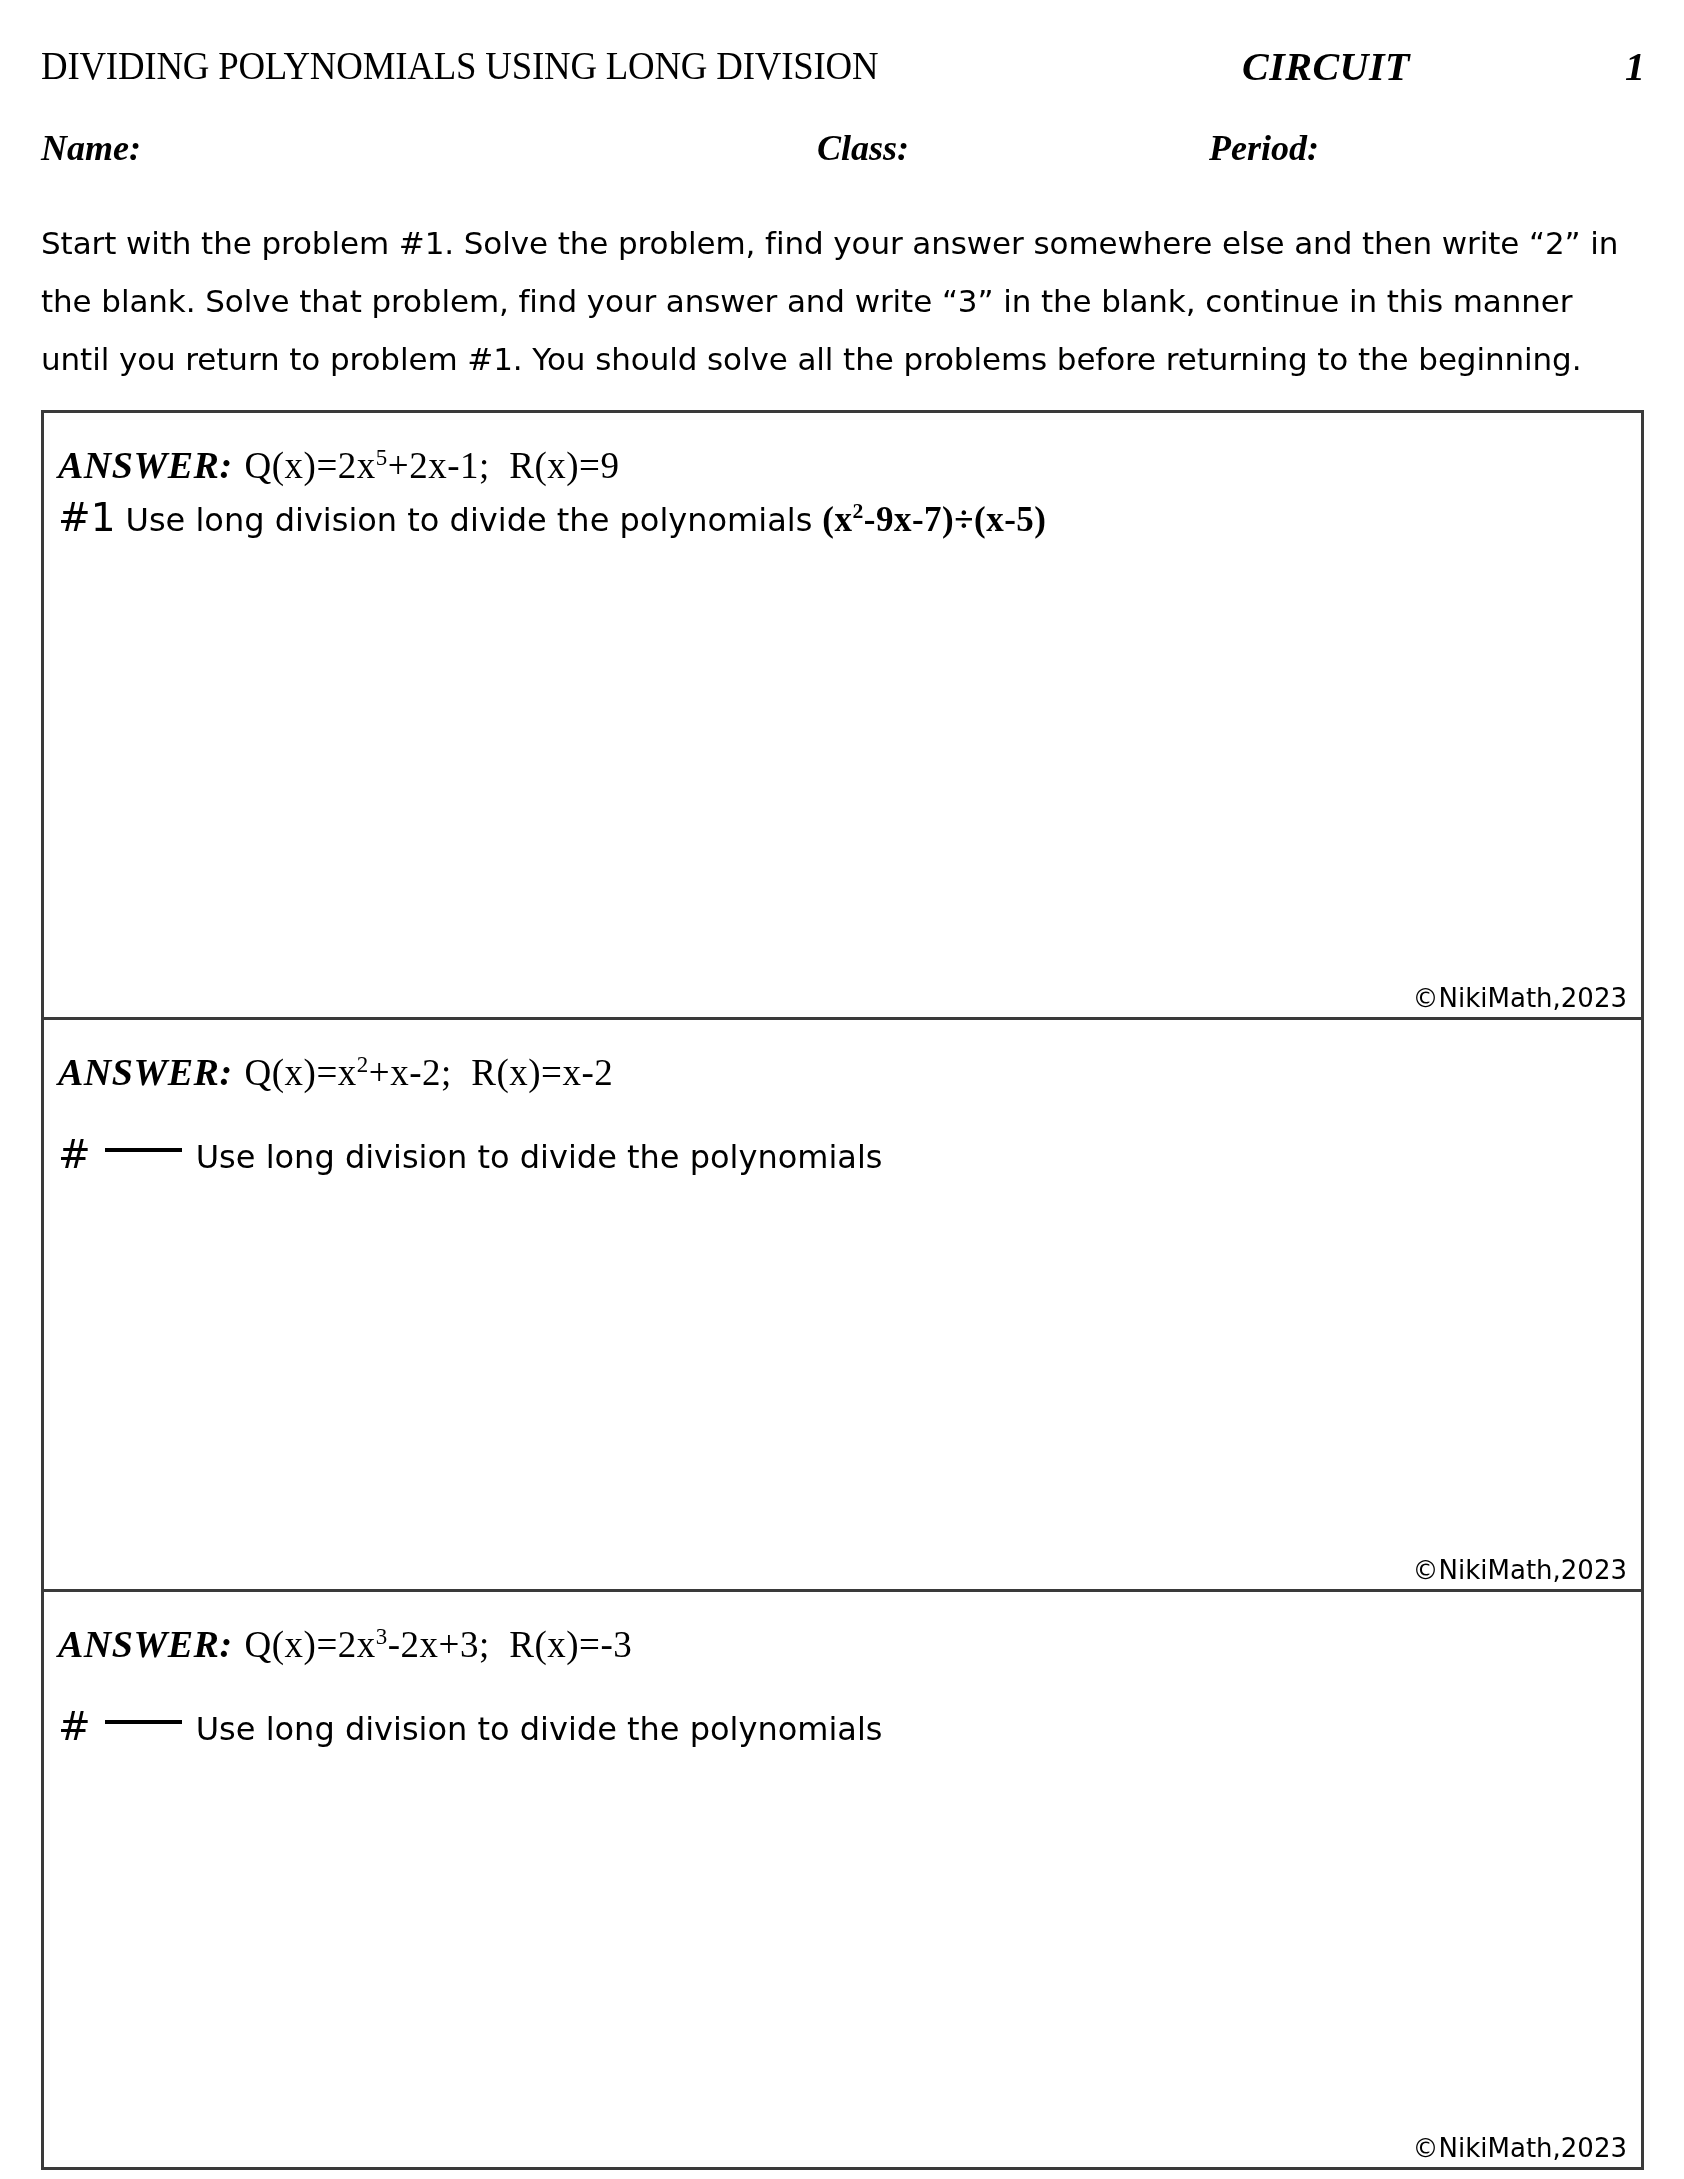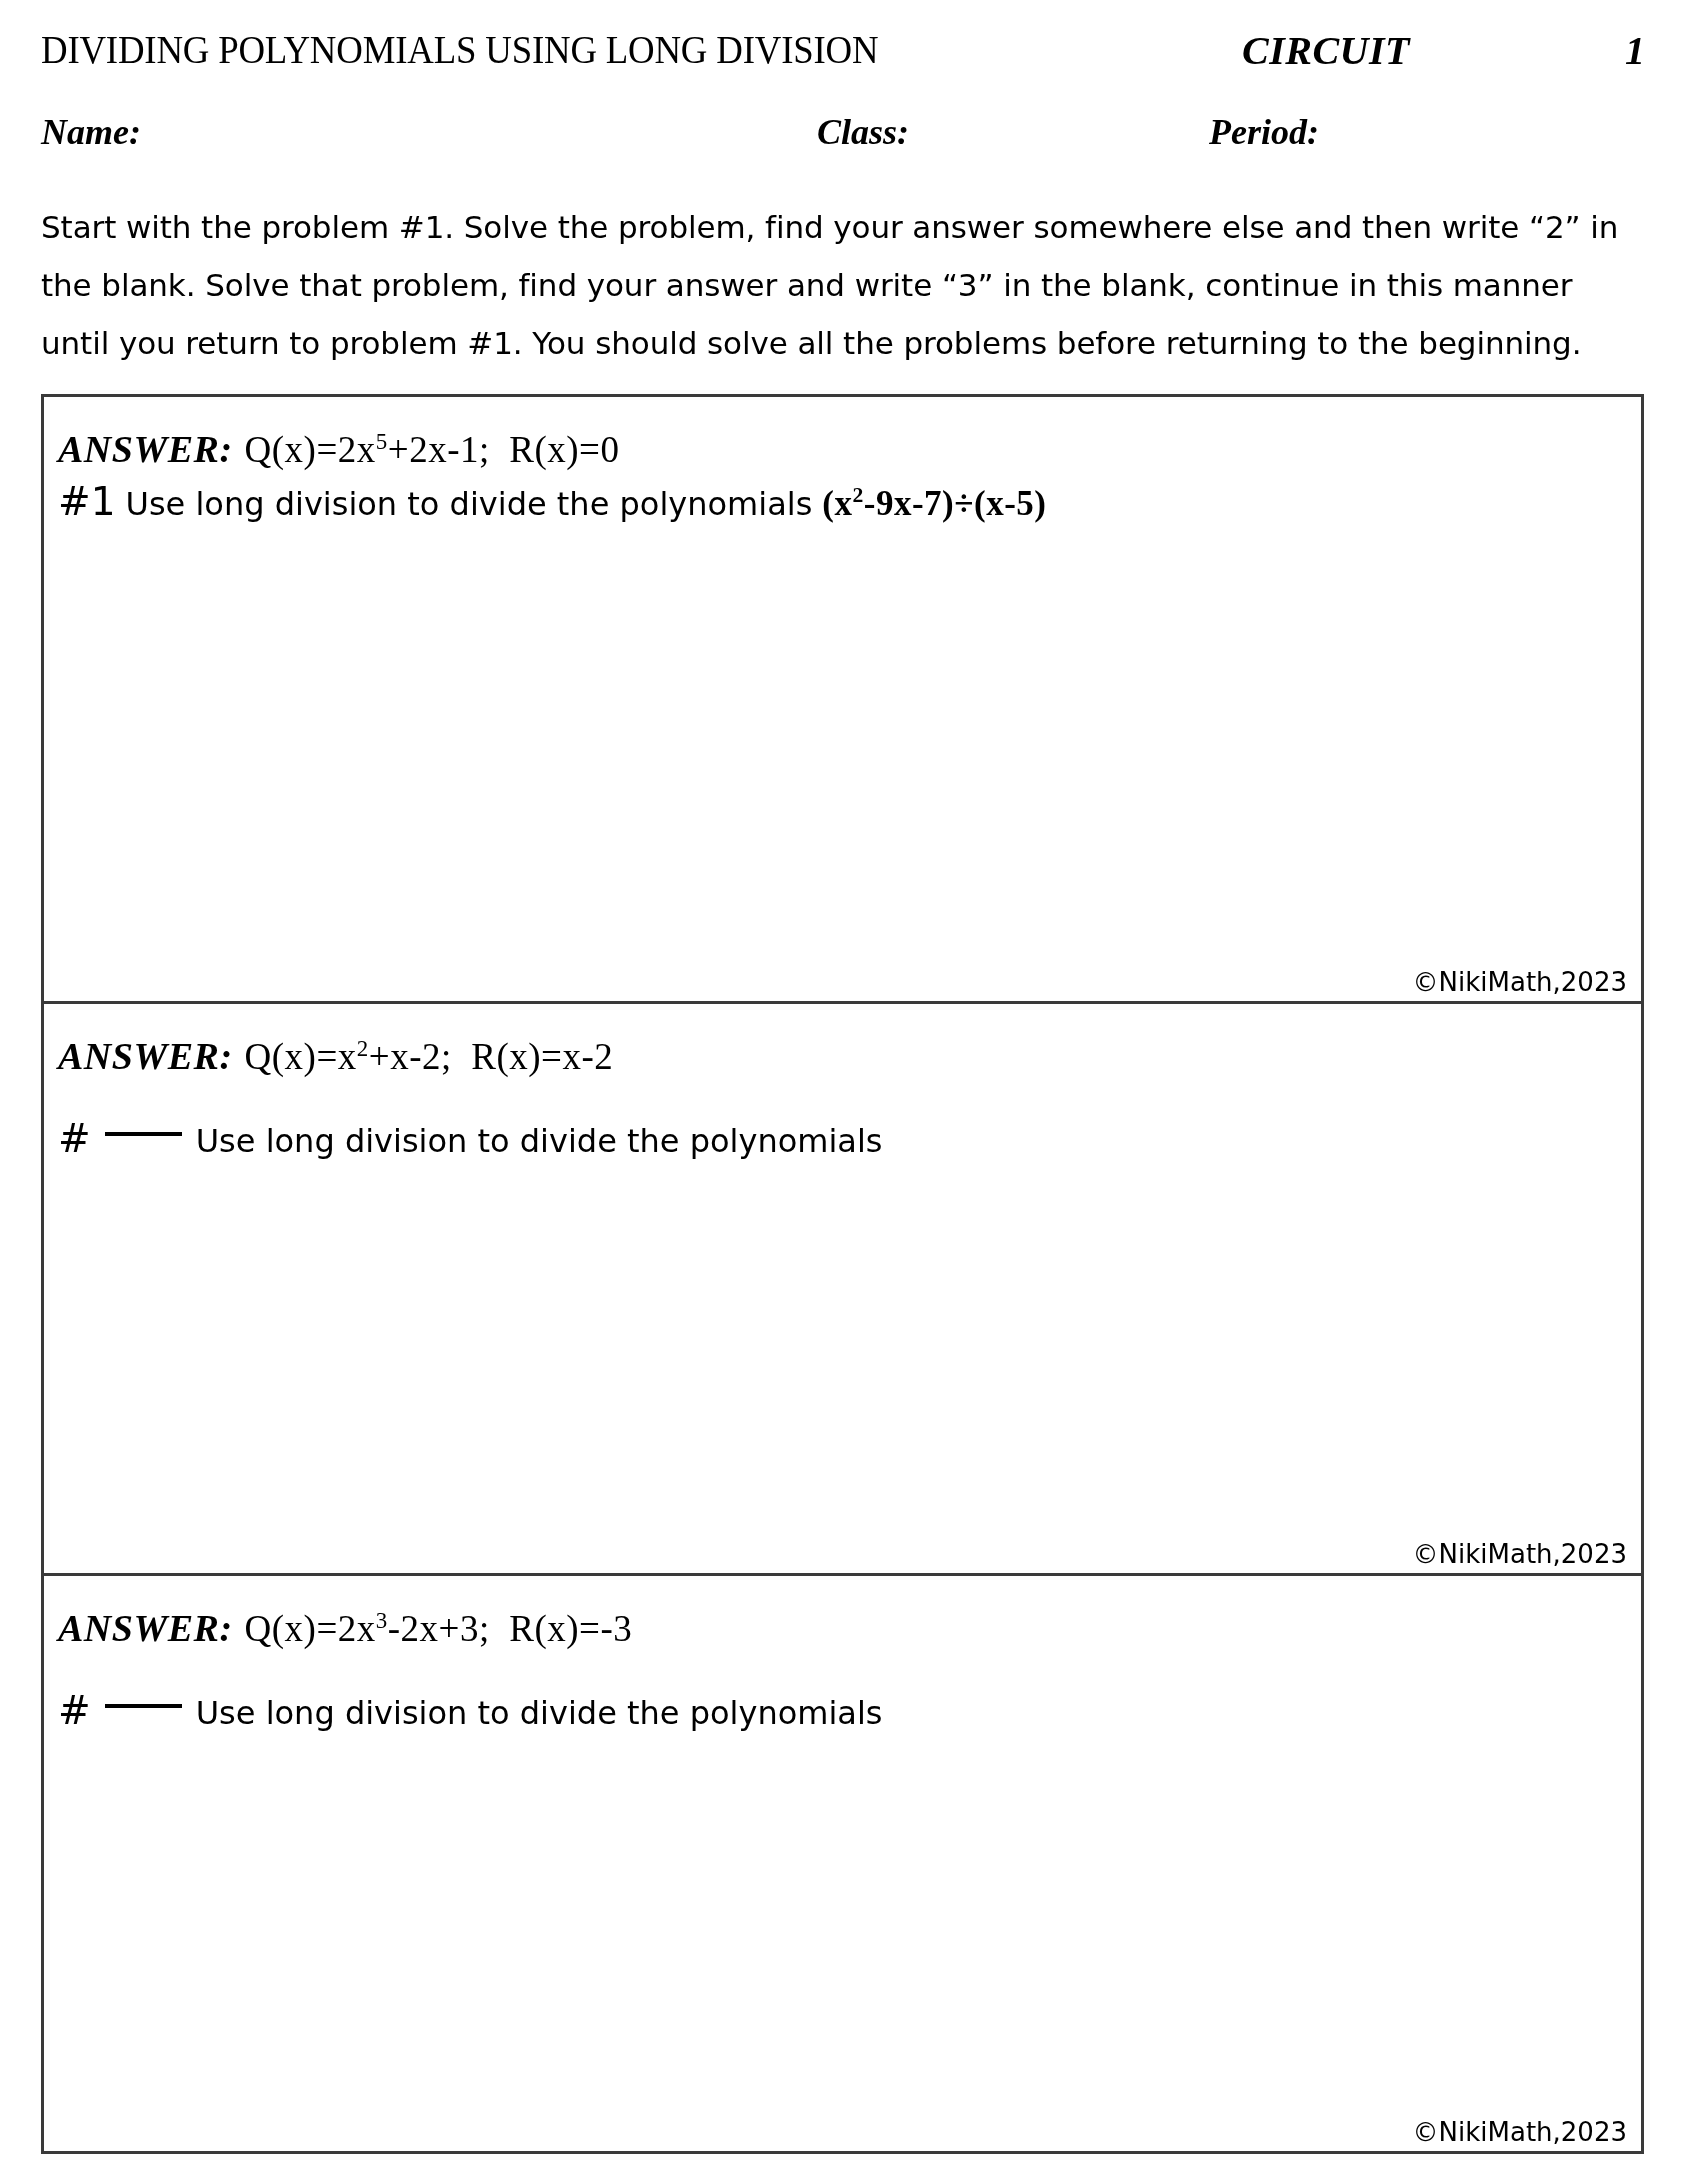--- a/index.html
+++ b/index.html
@@ -15,21 +15,21 @@
     position: relative;
     overflow: hidden;
   }
 
   .page {
     position: absolute;
     left: 0; top: 0;
     width: 1684px;
     height: 2179px;
     box-sizing: border-box;
-    padding: 0 41px;
+    padding: 16px 41px;
   }
 
   
   .header-row {
     position: relative;
     height: 85px;
     margin-top: 26px;
   }
   .doc-title {
     position: absolute;
@@ -190,21 +190,21 @@
     <div class="field-label field-period">Period:</div>
   </div>
 
   <div class="instructions">Start with the problem #1. Solve the problem, find your answer somewhere else and then write “2” in the blank. Solve that problem, find your answer and write “3” in the blank, continue in this manner until you return to problem #1. You should solve all the problems before returning to the beginning.</div>
 
   <div class="boxes">
 
     <div class="pbox box1">
       <div class="answer-line">
         <span class="answer-label">ANSWER:</span>
-        <span class="answer-math"><span>Q(x)=2x</span><sup>5</sup><span>+2x-1;</span>&nbsp; <span>R(x)=0</span></span>
+        <span class="answer-math"><span>Q(x)=2x</span><sup>5</sup><span>+2x-1;</span>&nbsp; <span>R(x)=9</span></span>
       </div>
       <div class="prob-line">
         <span class="prob-number">#1</span>
         <span class="prob-text">Use long division to divide the polynomials</span>
         <span class="prob-math">(x<sup>2</sup>-9x-7)÷(x-5)</span>
       </div>
       <div class="copyright">©NikiMath,2023</div>
     </div>
 
     <div class="pbox box2">

